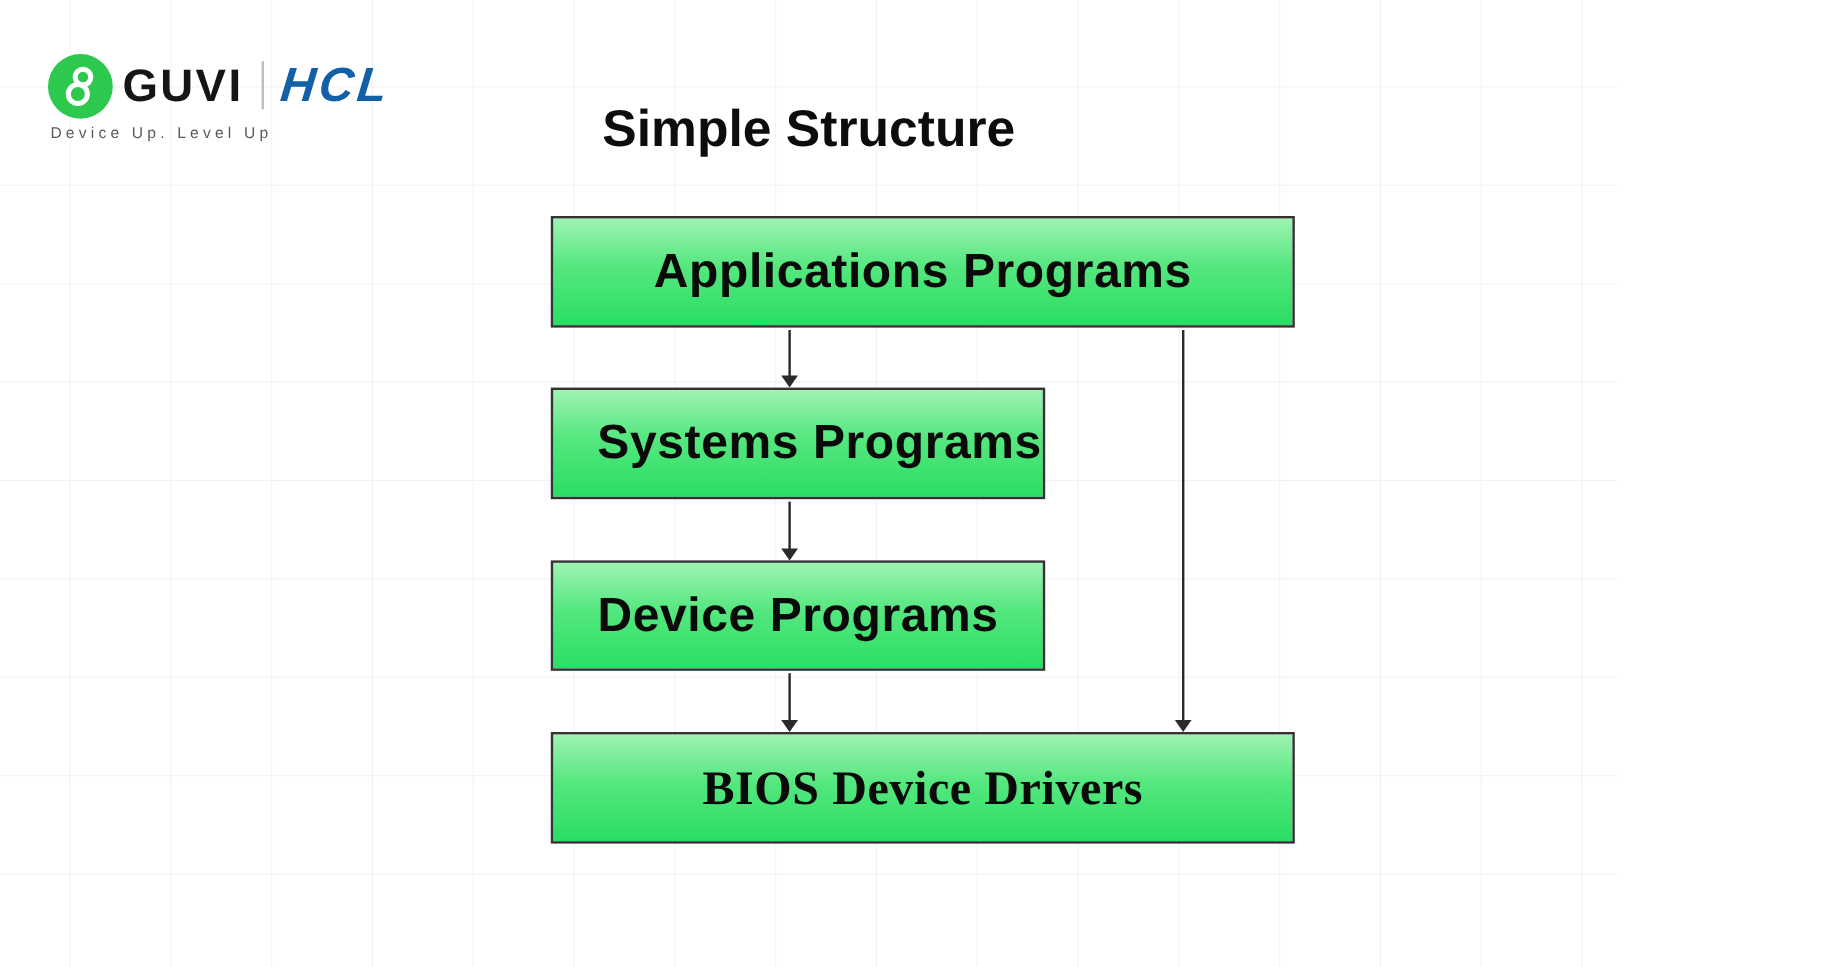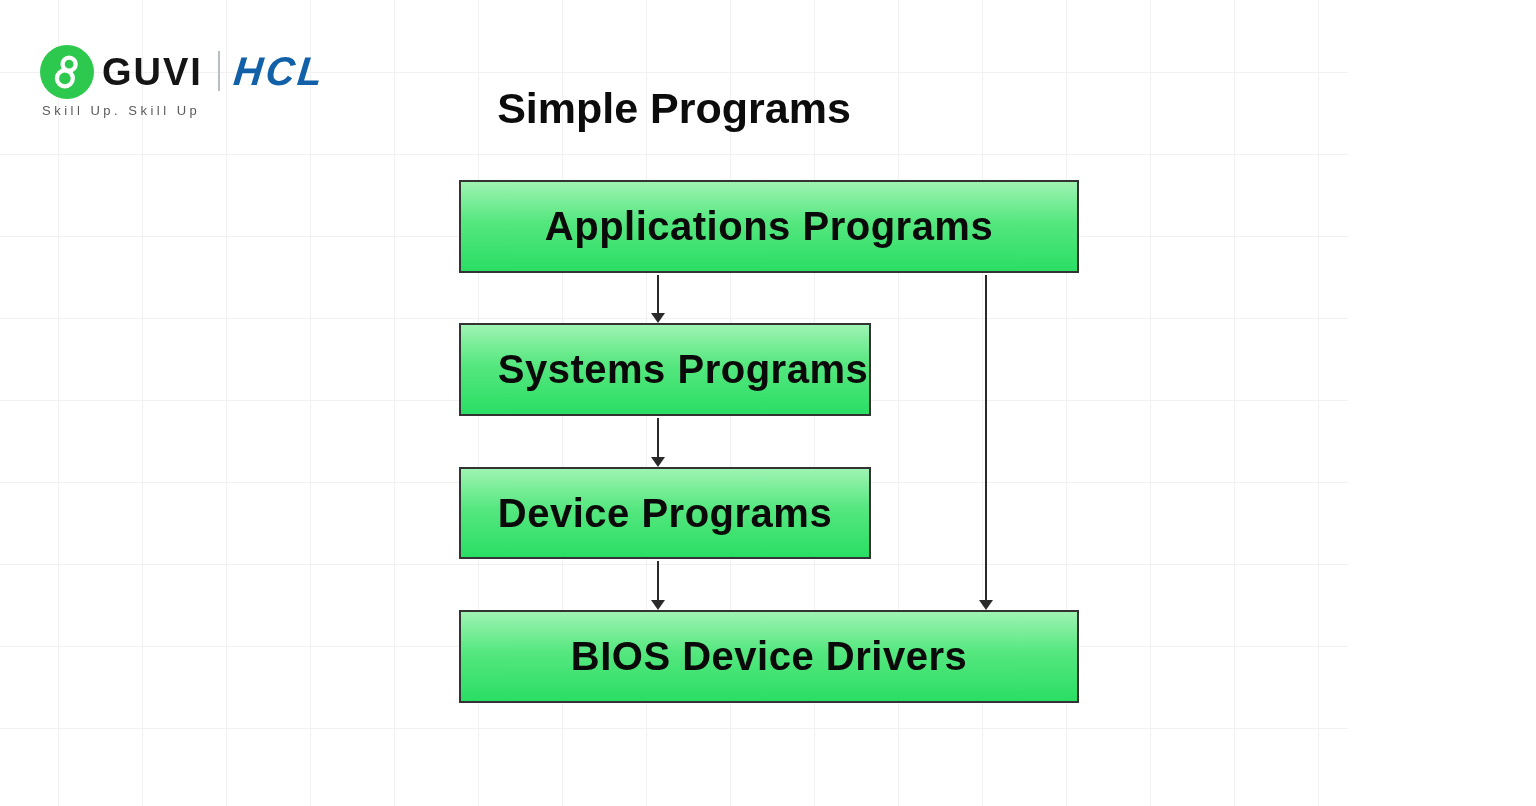--- a/index.html
+++ b/index.html
@@ -61,21 +61,21 @@
     position: absolute;
     background: linear-gradient(180deg, #9ef3b2 0%, #55e77f 45%, #2ade64 100%);
     border: 2px solid #333333;
     display: flex; align-items: center; justify-content: center;
     font-size: 40px; font-weight: bold; color: #0a0a0a;
     letter-spacing: 0.5px;
   }
   .box-applications { left: 459px; top: 180px; width: 620px; height: 93px; }
   .box-systems      { left: 459px; top: 323px; width: 412px; height: 93px; padding-left: 36px; }
   .box-device       { left: 459px; top: 467px; width: 412px; height: 92px; }
-  .box-bios         { left: 459px; top: 610px; width: 620px; height: 93px; }
+  .box-bios         { left: 459px; top: 610px; width: 620px; height: 93px; font-family: Liberation Serif, serif; }
 
   
   .arrow {
     position: absolute; width: 2px; background: #2a2a2a;
   }
   .arrow::after {
     content: "";
     position: absolute; left: 50%; bottom: -9px;
     transform: translateX(-50%);
     width: 0; height: 0;
@@ -96,24 +96,24 @@
   <div class="brand">
     <div class="brand-circle">
       <svg width="34" height="38" viewBox="0 0 24 26">
         <circle cx="13.5" cy="7.5" r="4.6" fill="none" stroke="#ffffff" stroke-width="3"></circle>
         <circle cx="10.5" cy="17.5" r="5.6" fill="none" stroke="#ffffff" stroke-width="3"></circle>
       </svg>
     </div>
     <div class="guvi-text">GUVI</div>
     <div class="brand-divider"></div>
     <div class="hcl-text">HCL</div>
-    <div class="tagline">Skill Up. Skill Up</div>
+    <div class="tagline">Device Up. Level Up</div>
   </div>
 
-  <div class="page-title">Simple Programs</div>
+  <div class="page-title">Simple Structure</div>
 
   <div class="flow-box box-applications">
     <span>Applications Programs</span>
   </div>
 
   <div class="flow-box box-systems">
     <span>Systems Programs</span>
   </div>
 
   <div class="flow-box box-device">

